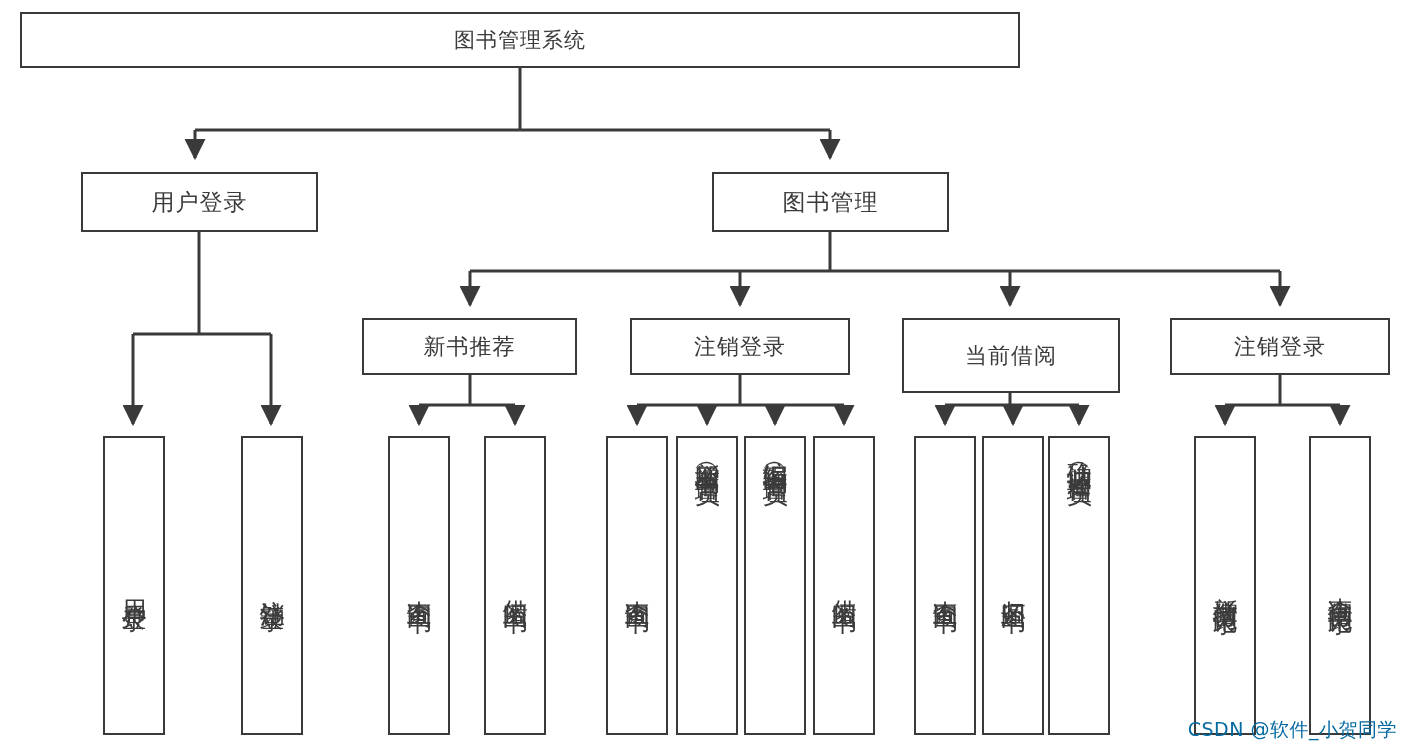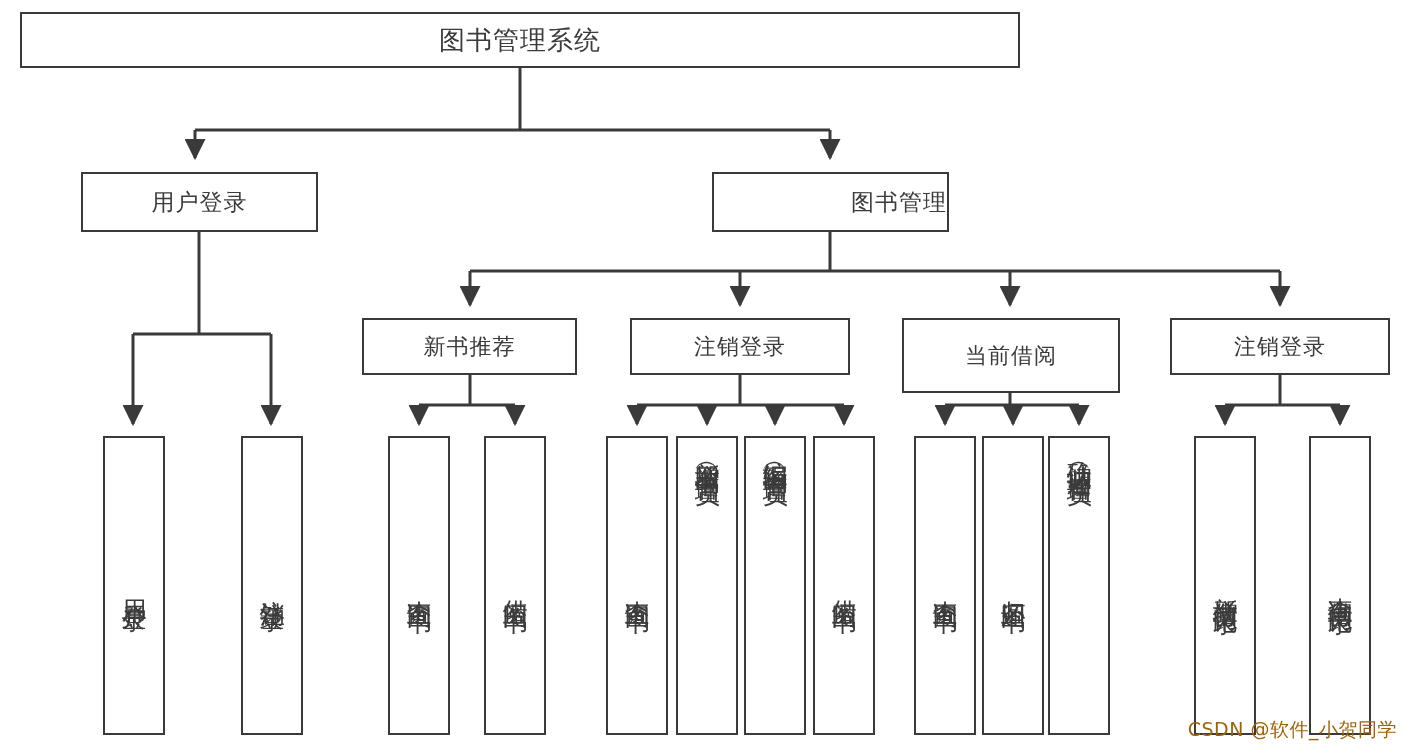--- a/index.html
+++ b/index.html
@@ -32,21 +32,21 @@
     box-sizing: border-box;
     background: #ffffff;
     border: 2.5px solid #3a3a3a;
     display: flex;
     align-items: center;
     justify-content: center;
     text-align: center;
     color: #3b3b3b;
     z-index: 3;
   }
-  .node.root { font-size: 26px; text-align: right; }
+  .node.root { font-size: 21px; text-align: right; }
   .node.lvl1 { font-size: 23px; }
   .node.lvl2 { font-size: 22px; }
   .node.leaf {
     font-size: 25px;
     align-items: flex-start;
     justify-content: center;
     padding-top: 0;
   }
   .vtext {
     writing-mode: vertical-rl;
@@ -63,21 +63,21 @@
     align-items: center;
     justify-content: center;
   }
   .leaf-inner.topalign { align-items: flex-start; padding-top: 4px; }
   .htext { white-space: nowrap; letter-spacing: 1px; }
   #watermark {
     position: absolute;
     right: 8px;
     bottom: 4px;
     font-size: 19px;
-    color: #a16207;
+    color: #0369a1;
     letter-spacing: 0.5px;
     white-space: nowrap;
     z-index: 9;
   }
 </style>
 </head>
 <body>
 
 <div id="canvas">
 
@@ -132,21 +132,21 @@
     </g>
   </svg>
 
   <div class="node root" style="left:20px; top:12px; width:1000px; height:56px;">
     <span class="htext">图书管理系统</span>
   </div>
 
   <div class="node lvl1" style="left:81px; top:172px; width:237px; height:60px;">
     <span class="htext">用户登录</span>
   </div>
-  <div class="node lvl1" style="left:712px; top:172px; width:237px; height:60px;justify-content:flex-end;">
+  <div class="node lvl1" style="left:712px; top:172px; width:237px; height:60px;">
     <span class="htext">图书管理</span>
   </div>
 
   <div class="node lvl2" style="left:362px; top:318px; width:215px; height:57px;">
     <span class="htext">新书推荐</span>
   </div>
   <div class="node lvl2" style="left:630px; top:318px; width:220px; height:57px;">
     <span class="htext">注销登录</span>
   </div>
   <div class="node lvl2" style="left:902px; top:318px; width:218px; height:75px;">

